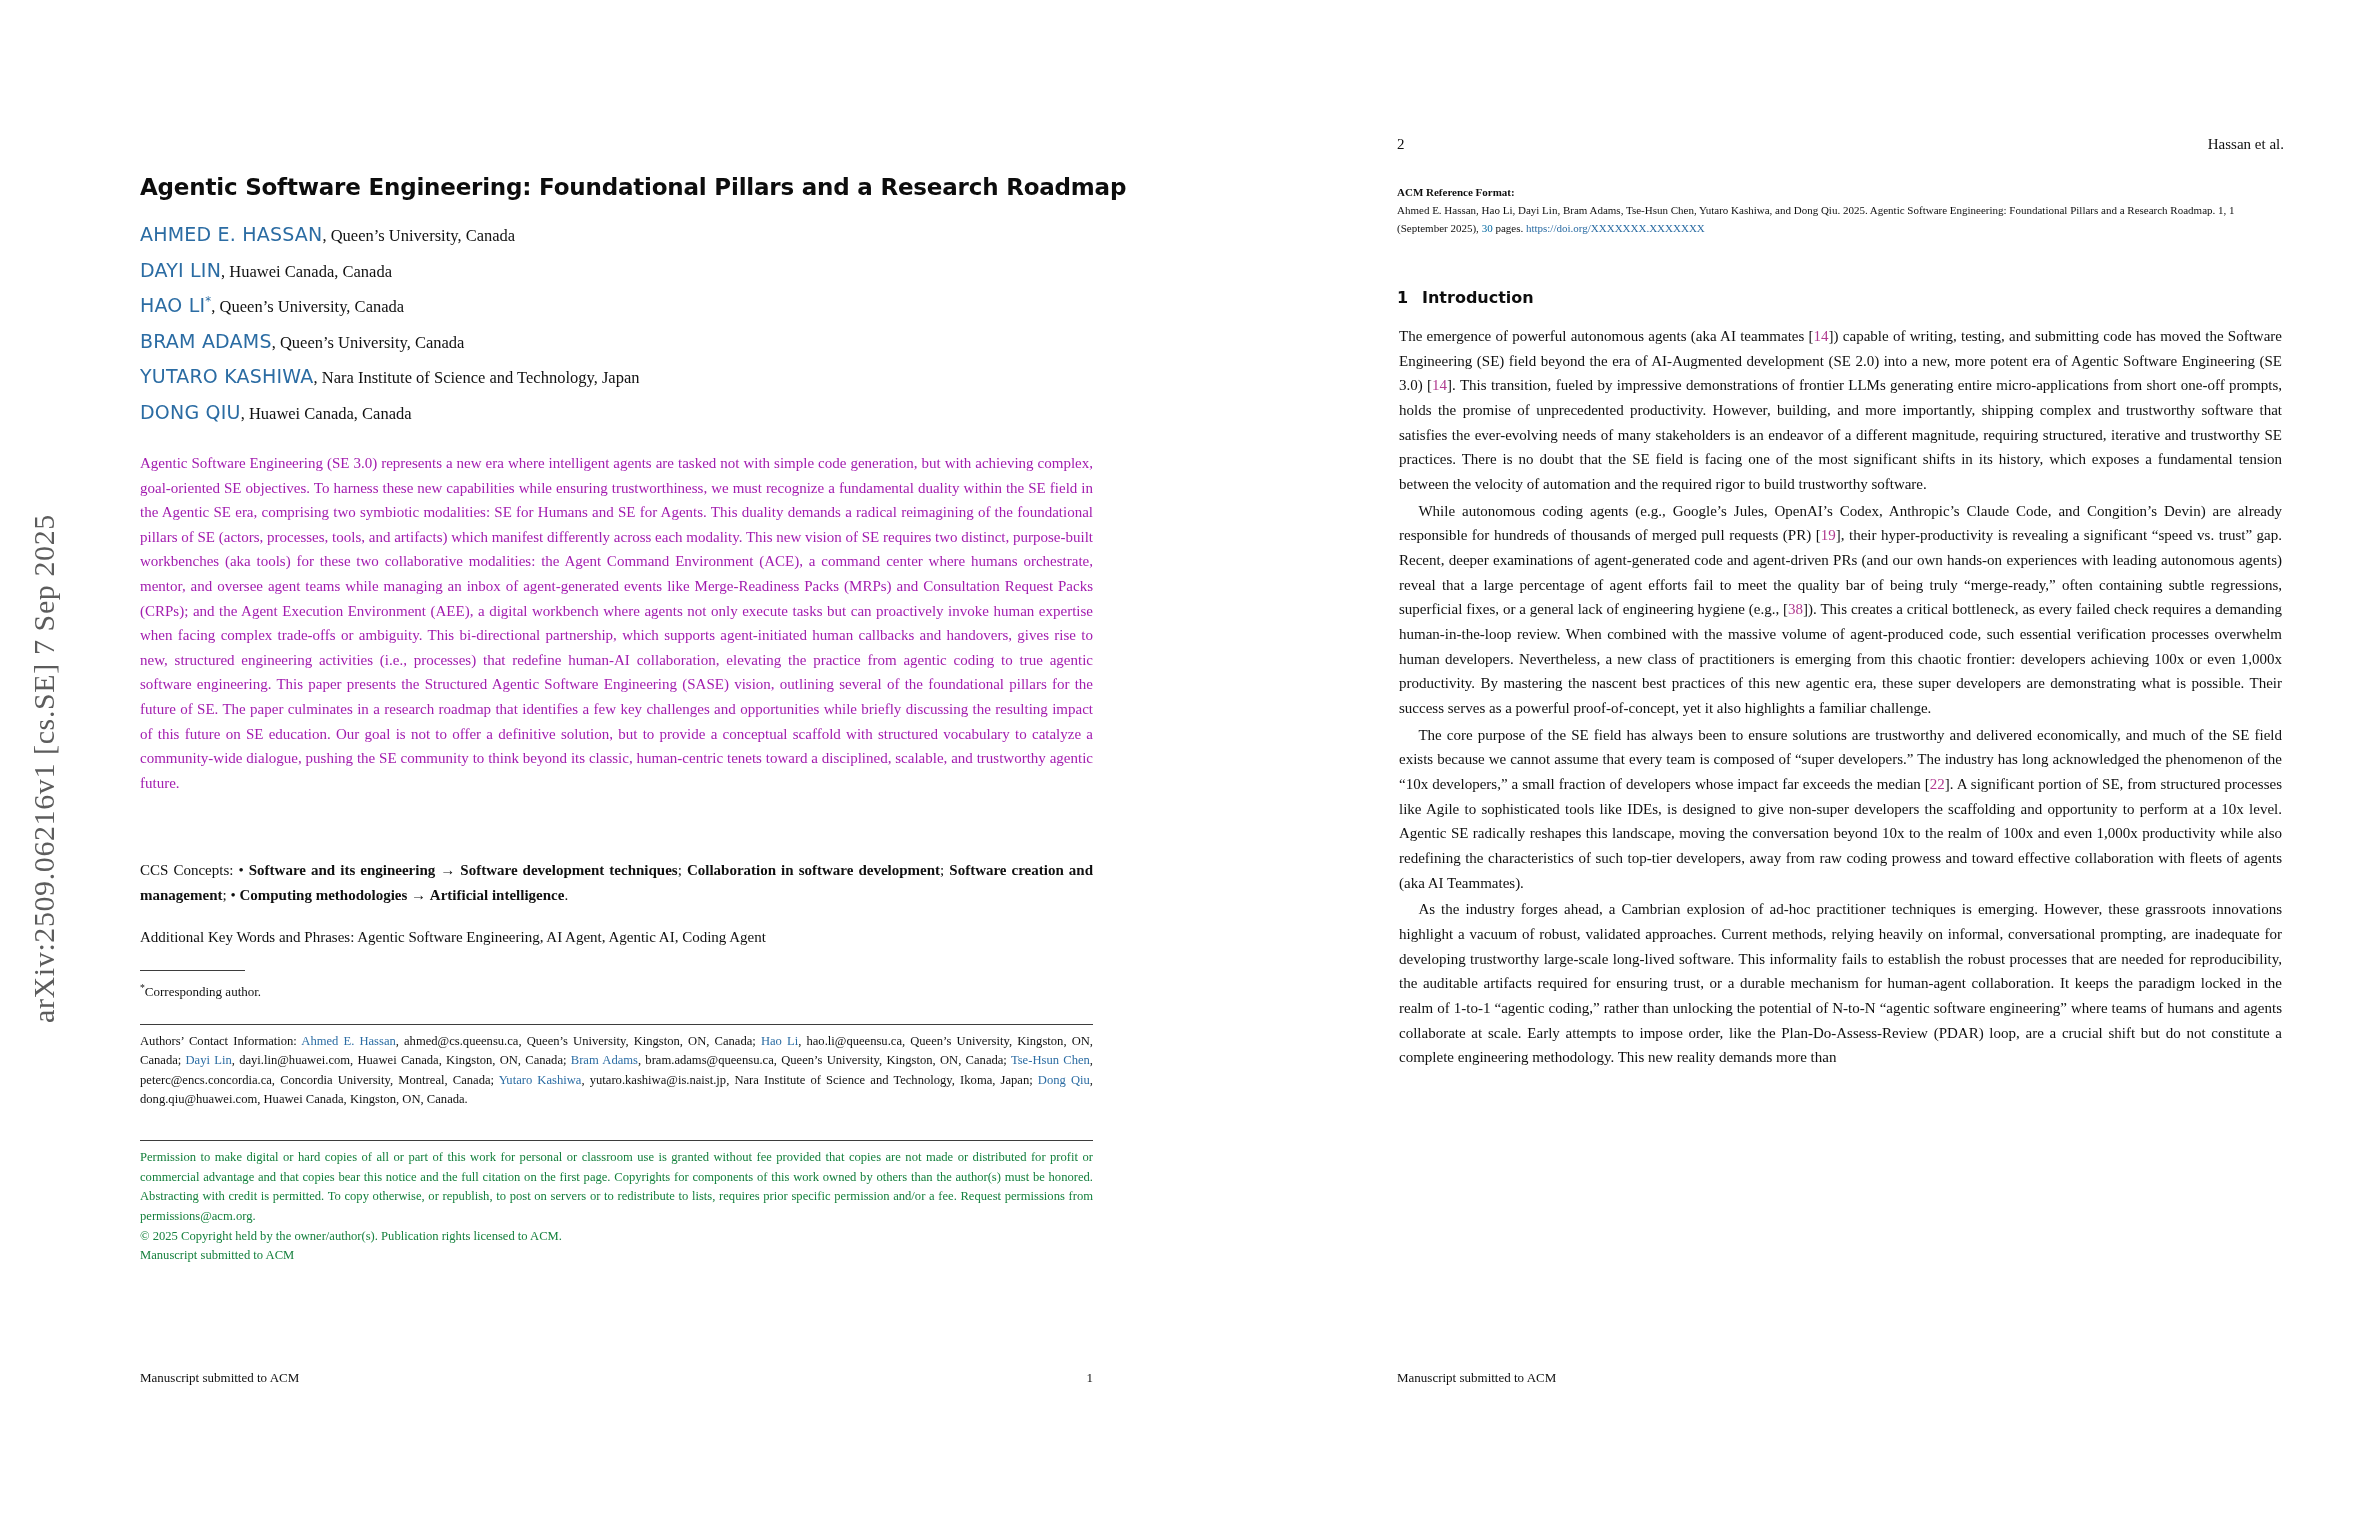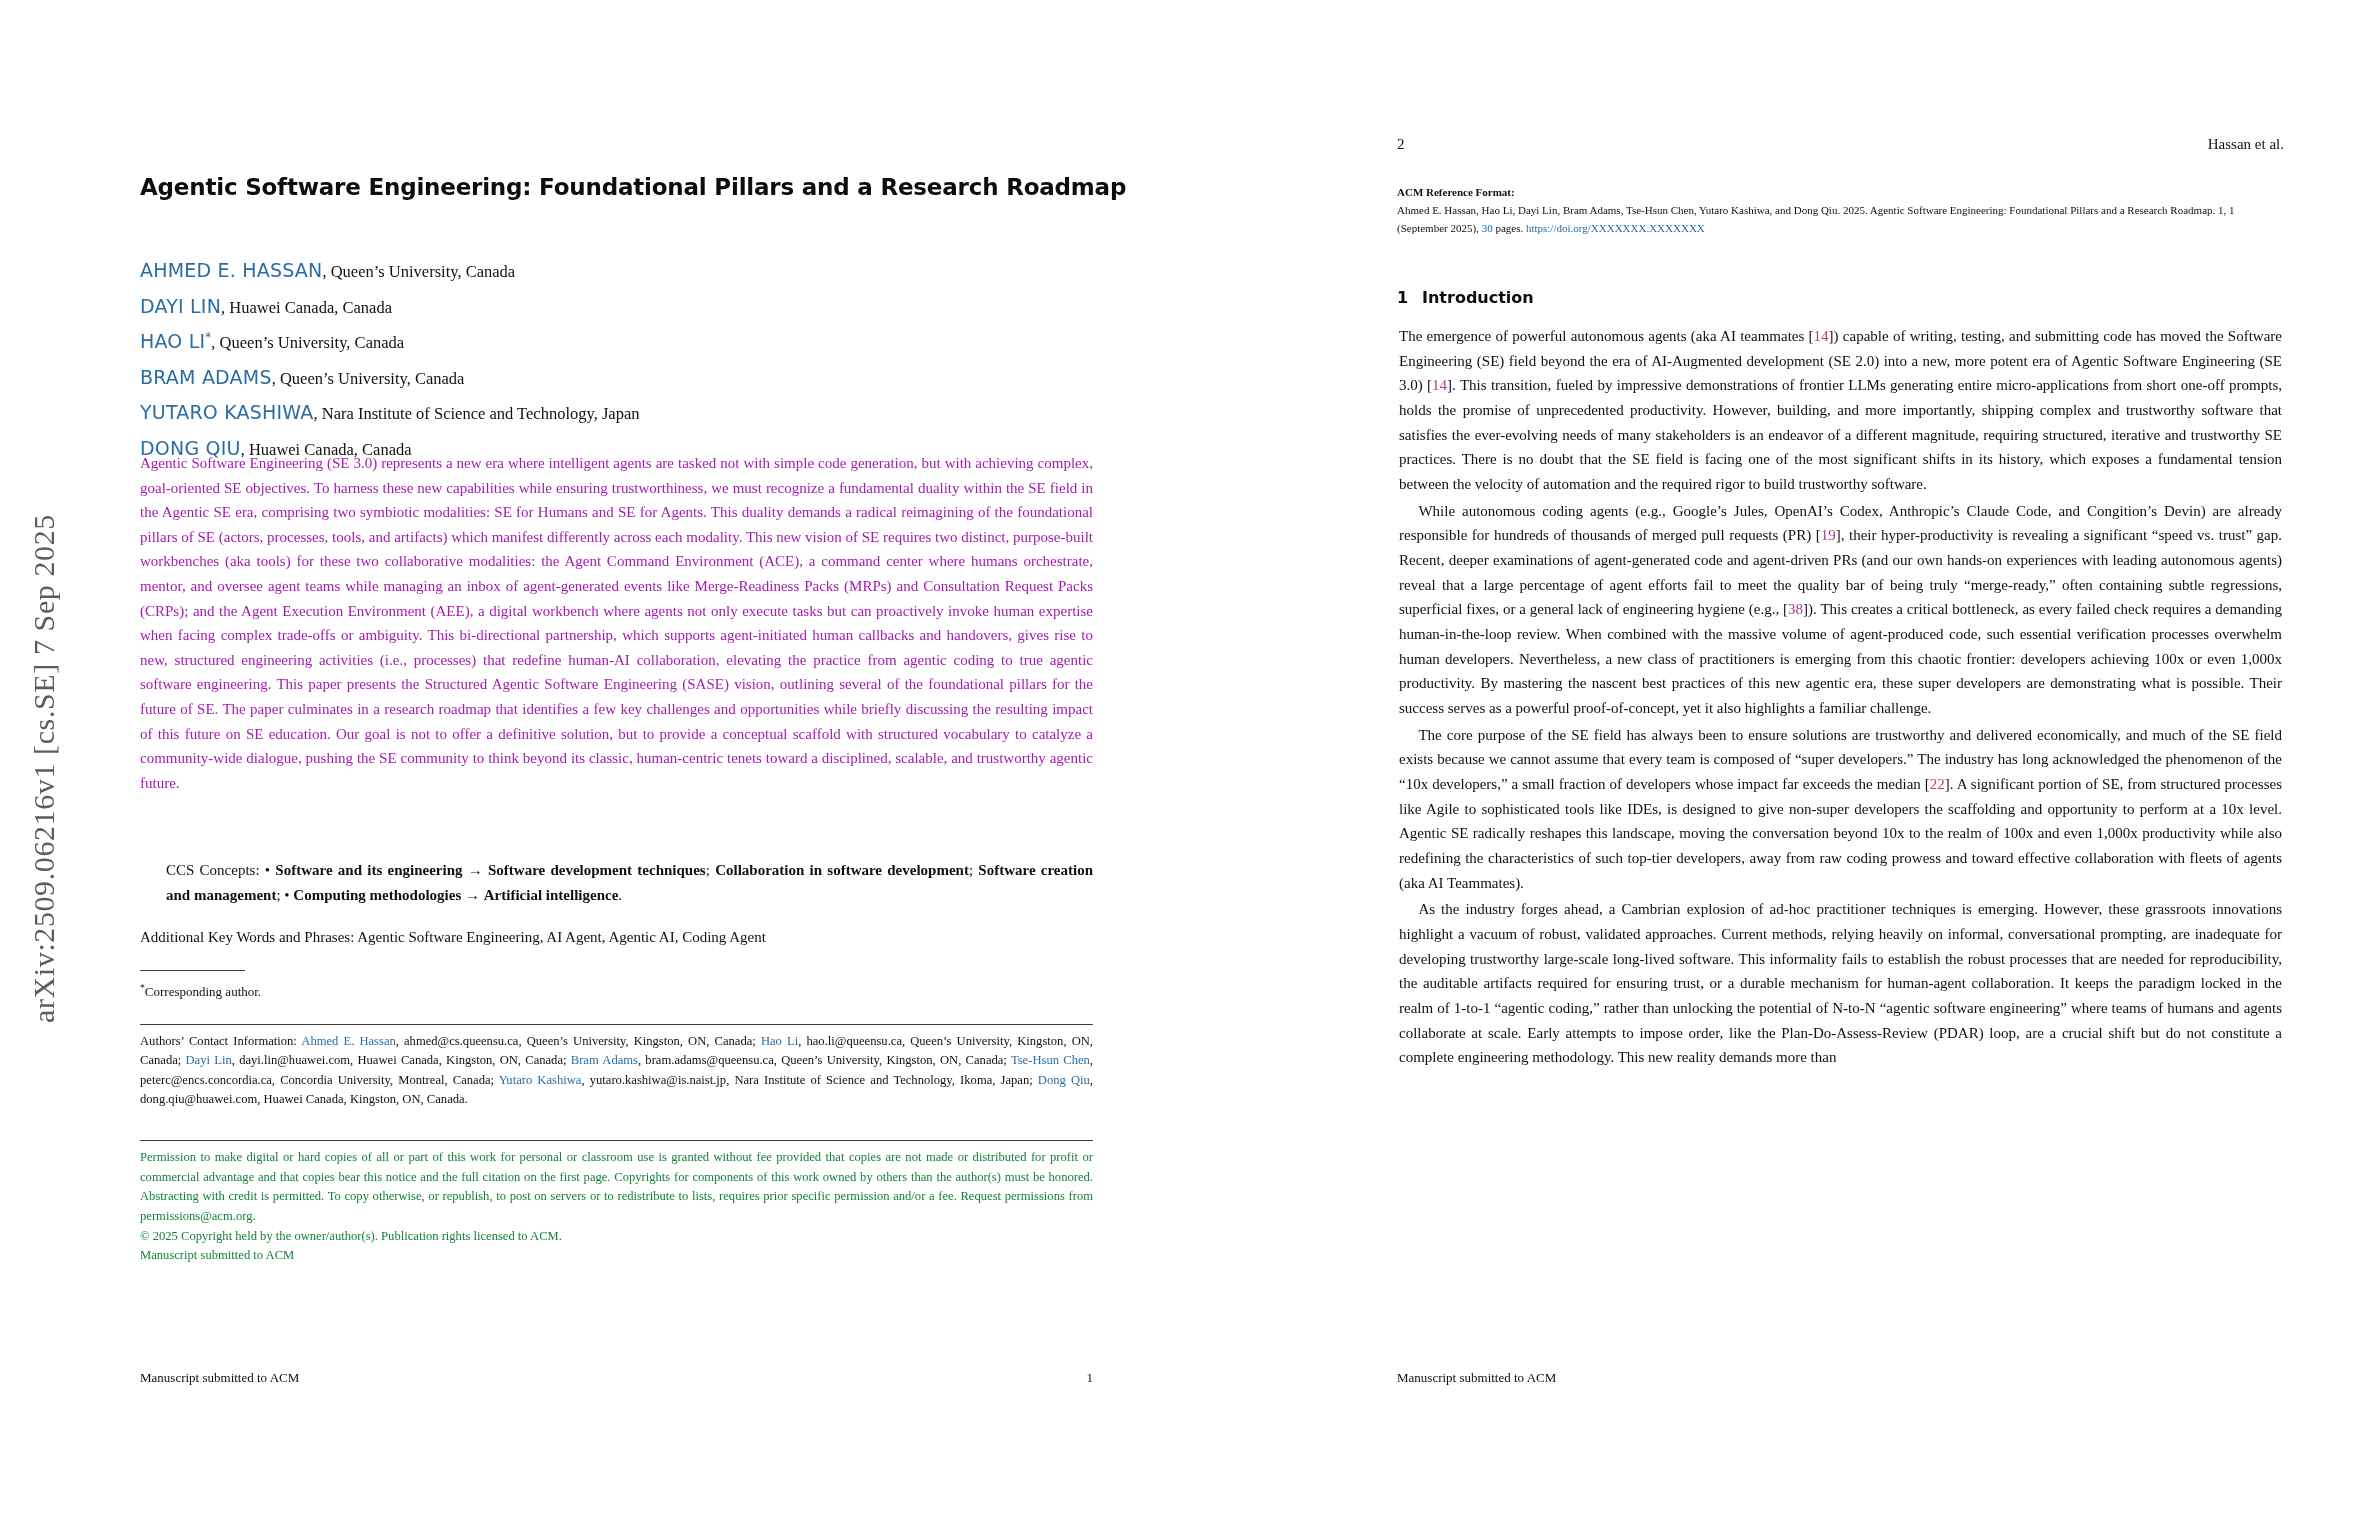--- a/index.html
+++ b/index.html
@@ -70,21 +70,20 @@
     top: 173px;
     left: 0;
     right: -39px;
   }
 
   .author-list {
     position: absolute;
     top: 225px;
     left: 0;
     right: -58px;
-    margin-top: 36px;
   }
   .author-row {
     font-size: 17px;
     line-height: 1.0;
     margin-bottom: 16px;
     white-space: nowrap;
     color: #111111;
   }
   .author-name {
     font-family: "DejaVu Sans", sans-serif;
@@ -118,21 +117,20 @@
 
   .ccs {
     position: absolute;
     top: 858px;
     left: 0;
     right: 0;
     font-size: 15px;
     line-height: 1.64;
     text-align: justify;
     color: #101010;
-    margin-left: 26px;
   }
   .ccs b { font-weight: bold; }
 
   .keywords {
     position: absolute;
     top: 925px;
     left: 0;
     right: 0;
     font-size: 15px;
     line-height: 1.64;

